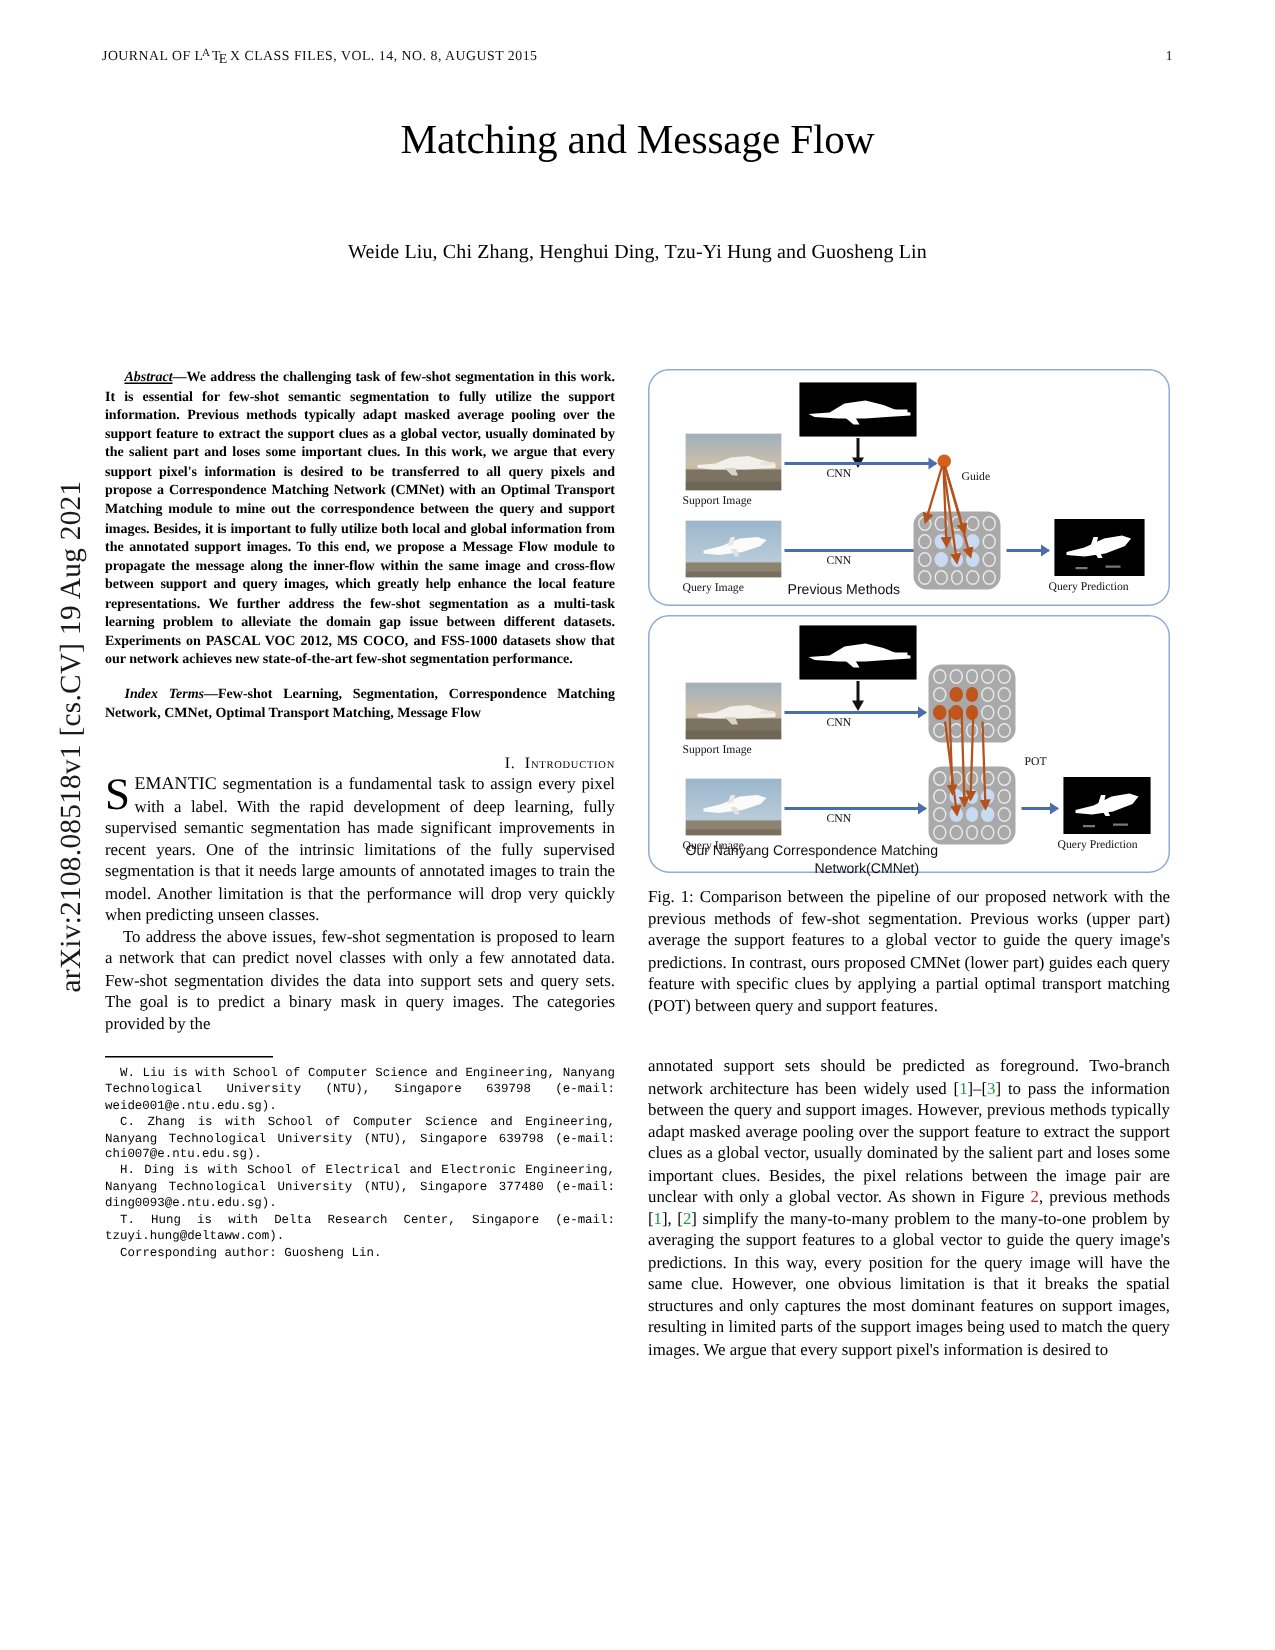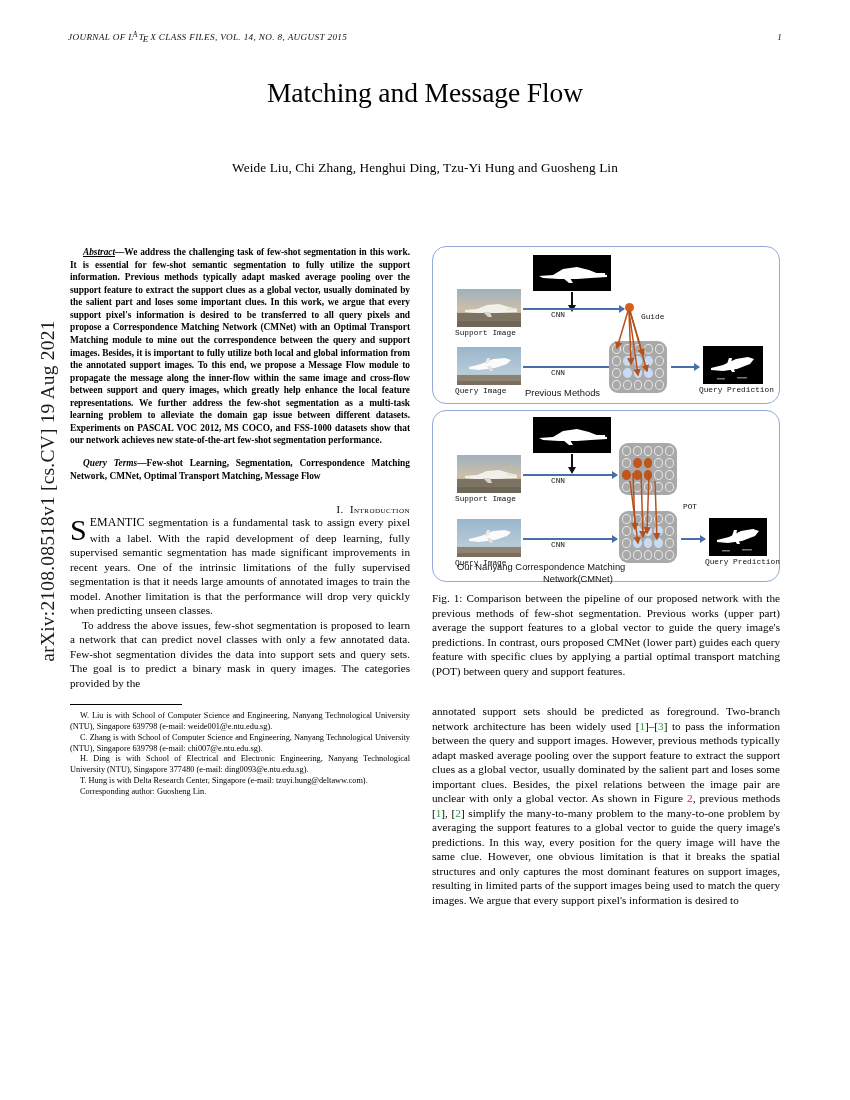--- a/index.html
+++ b/index.html
@@ -28,21 +28,20 @@
     white-space:nowrap;
   }
 
   
   .runhead{
     position:absolute; left:68px; top:32px; width:714px;
     display:flex; justify-content:space-between; align-items:flex-start;
     font-size:9.2px; letter-spacing:0.35px;
     font-variant:small-caps;
     color:#111;
-    font-style:italic;
   }
   .runhead .latex { font-variant:normal; }
   .latex .a { font-size:7.4px; position:relative; top:-3px; left:-1px; }
   .latex .e { position:relative; top:2.2px; left:-1.5px; font-size:9.2px; }
   .runhead .pageno{ font-variant:normal; font-size:9px; }
 
   
   .title{
     position:absolute; left:75px; top:76px; width:700px;
     text-align:center;
@@ -108,38 +107,38 @@
   
   .fnrule{
     margin-top:14px;
     width:112px; height:1px; background:#000;
   }
   .footnotes{
     margin-top:6px;
     font-size:8.3px; line-height:1.31;
     text-align:justify;
   }
-  .footnotes p{ margin:0; text-indent:10px; }
+  .footnotes p{ margin:0; text-indent:10px;font-family:Liberation Mono, monospace; }
 
   
   .figure{ position:relative; width:348px; }
   .fig-panel{
     position:relative;
     border:1.4px solid #92aad9;
     border-radius:14px;
     background:#fff;
     box-sizing:border-box;
   }
   .panel-top{ height:158px; }
   .panel-bot{ height:172px; margin-top:6px; }
 
   .thumb{ position:absolute; background:#cfd4d8; overflow:hidden; }
   .lbl{
     position:absolute;
-    font-family:Liberation Mono, monospace;
+    font-family:Liberation Serif, serif;
     font-size:7.8px; color:#111; white-space:nowrap;
   }
   .lbl-big{
     font-family:"Liberation Sans", sans-serif;
     font-size:9.4px; color:#111; white-space:nowrap;
     position:absolute; text-align:center;
   }
 
   .maskimg{ position:absolute; background:#000; overflow:hidden; }
 
@@ -204,21 +203,21 @@
 
   <div class="title">
     <div>Matching and Message Flow</div>
   </div>
   <div class="authors">Weide Liu, Chi Zhang, Henghui Ding, Tzu-Yi Hung and Guosheng Lin</div>
 
   <div class="col-left">
 
     <div class="abstract"><span class="lead">Abstract</span><span>—</span><span>We address the challenging task of few-shot segmentation in this work. It is essential for few-shot semantic segmentation to fully utilize the support information. Previous methods typically adapt masked average pooling over the support feature to extract the support clues as a global vector, usually dominated by the salient part and loses some important clues. In this work, we argue that every support pixel's information is desired to be transferred to all query pixels and propose a Correspondence Matching Network (CMNet) with an Optimal Transport Matching module to mine out the correspondence between the query and support images. Besides, it is important to fully utilize both local and global information from the annotated support images. To this end, we propose a Message Flow module to propagate the message along the inner-flow within the same image and cross-flow between support and query images, which greatly help enhance the local feature representations. We further address the few-shot segmentation as a multi-task learning problem to alleviate the domain gap issue between different datasets. Experiments on PASCAL VOC 2012, MS COCO, and FSS-1000 datasets show that our network achieves new state-of-the-art few-shot segmentation performance.</span></div>
 
-    <div class="idxterms"><span class="lead">Query Terms</span><span>—</span><span>Few-shot Learning, Segmentation, Correspondence Matching Network, CMNet, Optimal Transport Matching, Message Flow</span></div>
+    <div class="idxterms"><span class="lead">Index Terms</span><span>—</span><span>Few-shot Learning, Segmentation, Correspondence Matching Network, CMNet, Optimal Transport Matching, Message Flow</span></div>
 
     <div class="sechead"><span class="num">I.</span>&nbsp; <span>Introduction</span></div>
 
     <div class="body">
       <p class="first dropwrap"><span class="dropcap">S</span><span class="smallcapword">EMANTIC</span><span> segmentation is a fundamental task to assign every pixel with a label. With the rapid development of deep learning, fully supervised semantic segmentation has made significant improvements in recent years. One of the intrinsic limitations of the fully supervised segmentation is that it needs large amounts of annotated images to train the model. Another limitation is that the performance will drop very quickly when predicting unseen classes.</span></p>
       <p>To address the above issues, few-shot segmentation is proposed to learn a network that can predict novel classes with only a few annotated data. Few-shot segmentation divides the data into support sets and query sets. The goal is to predict a binary mask in query images. The categories provided by the</p>
     </div>
 
     <div class="fnrule"></div>
     <div class="footnotes">

